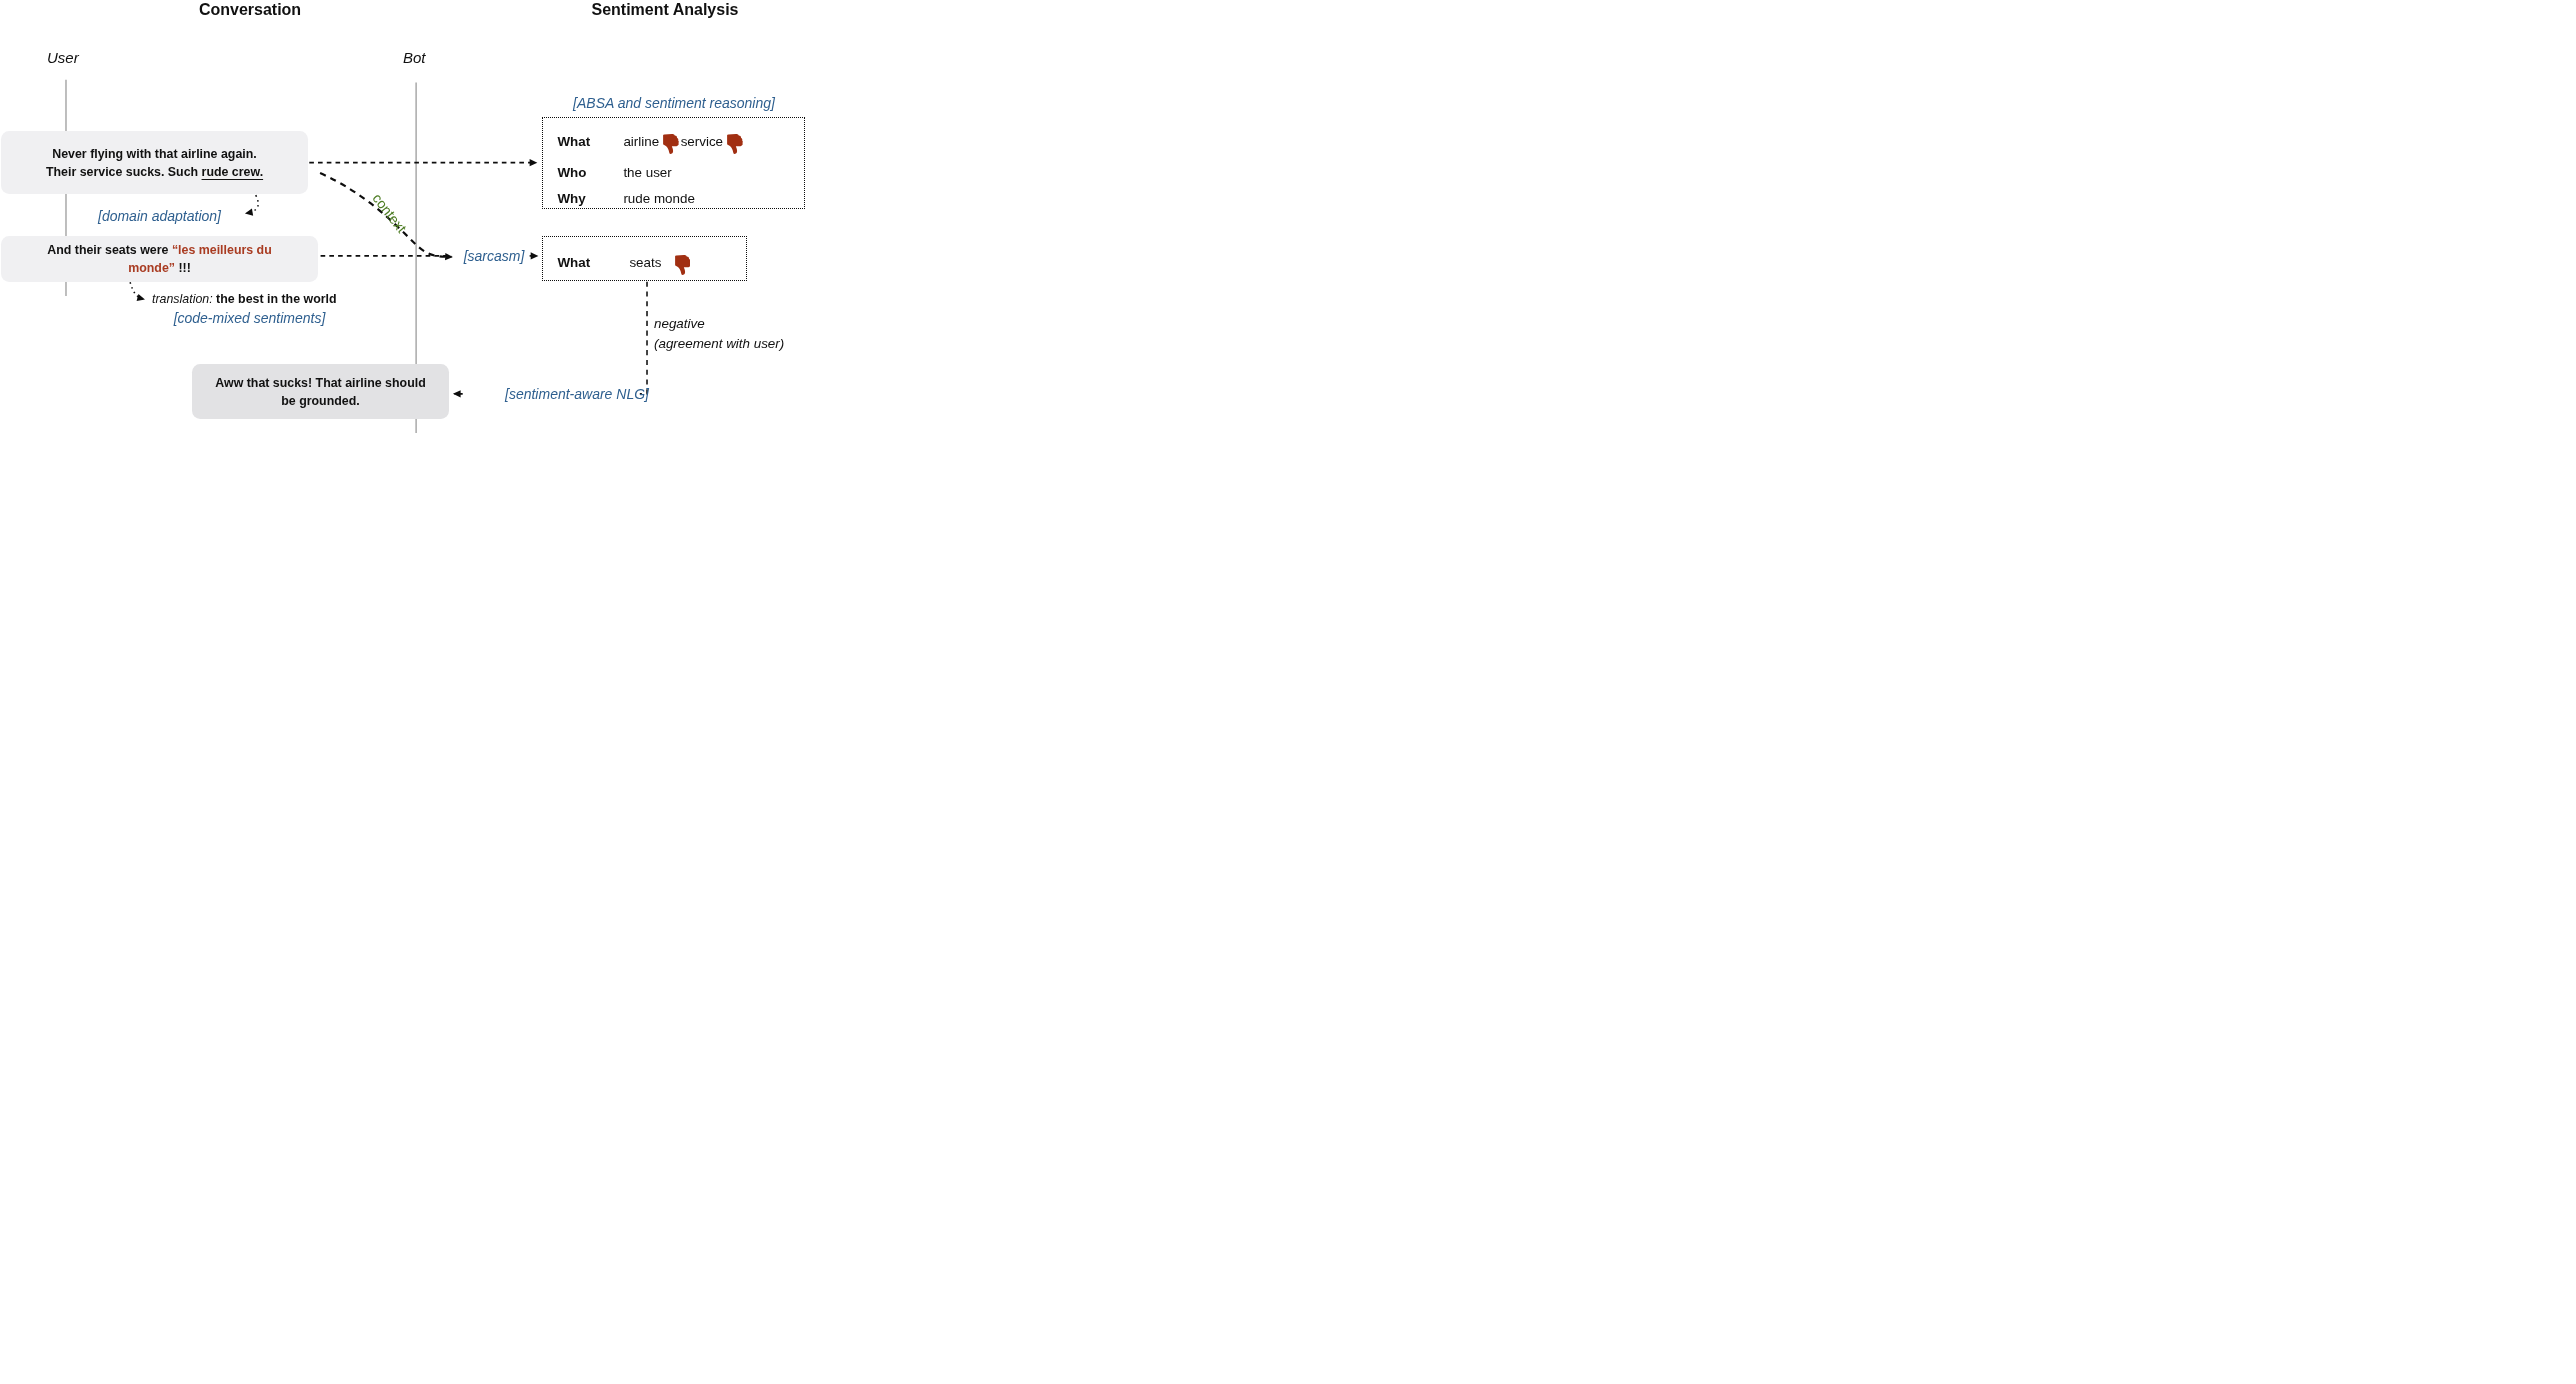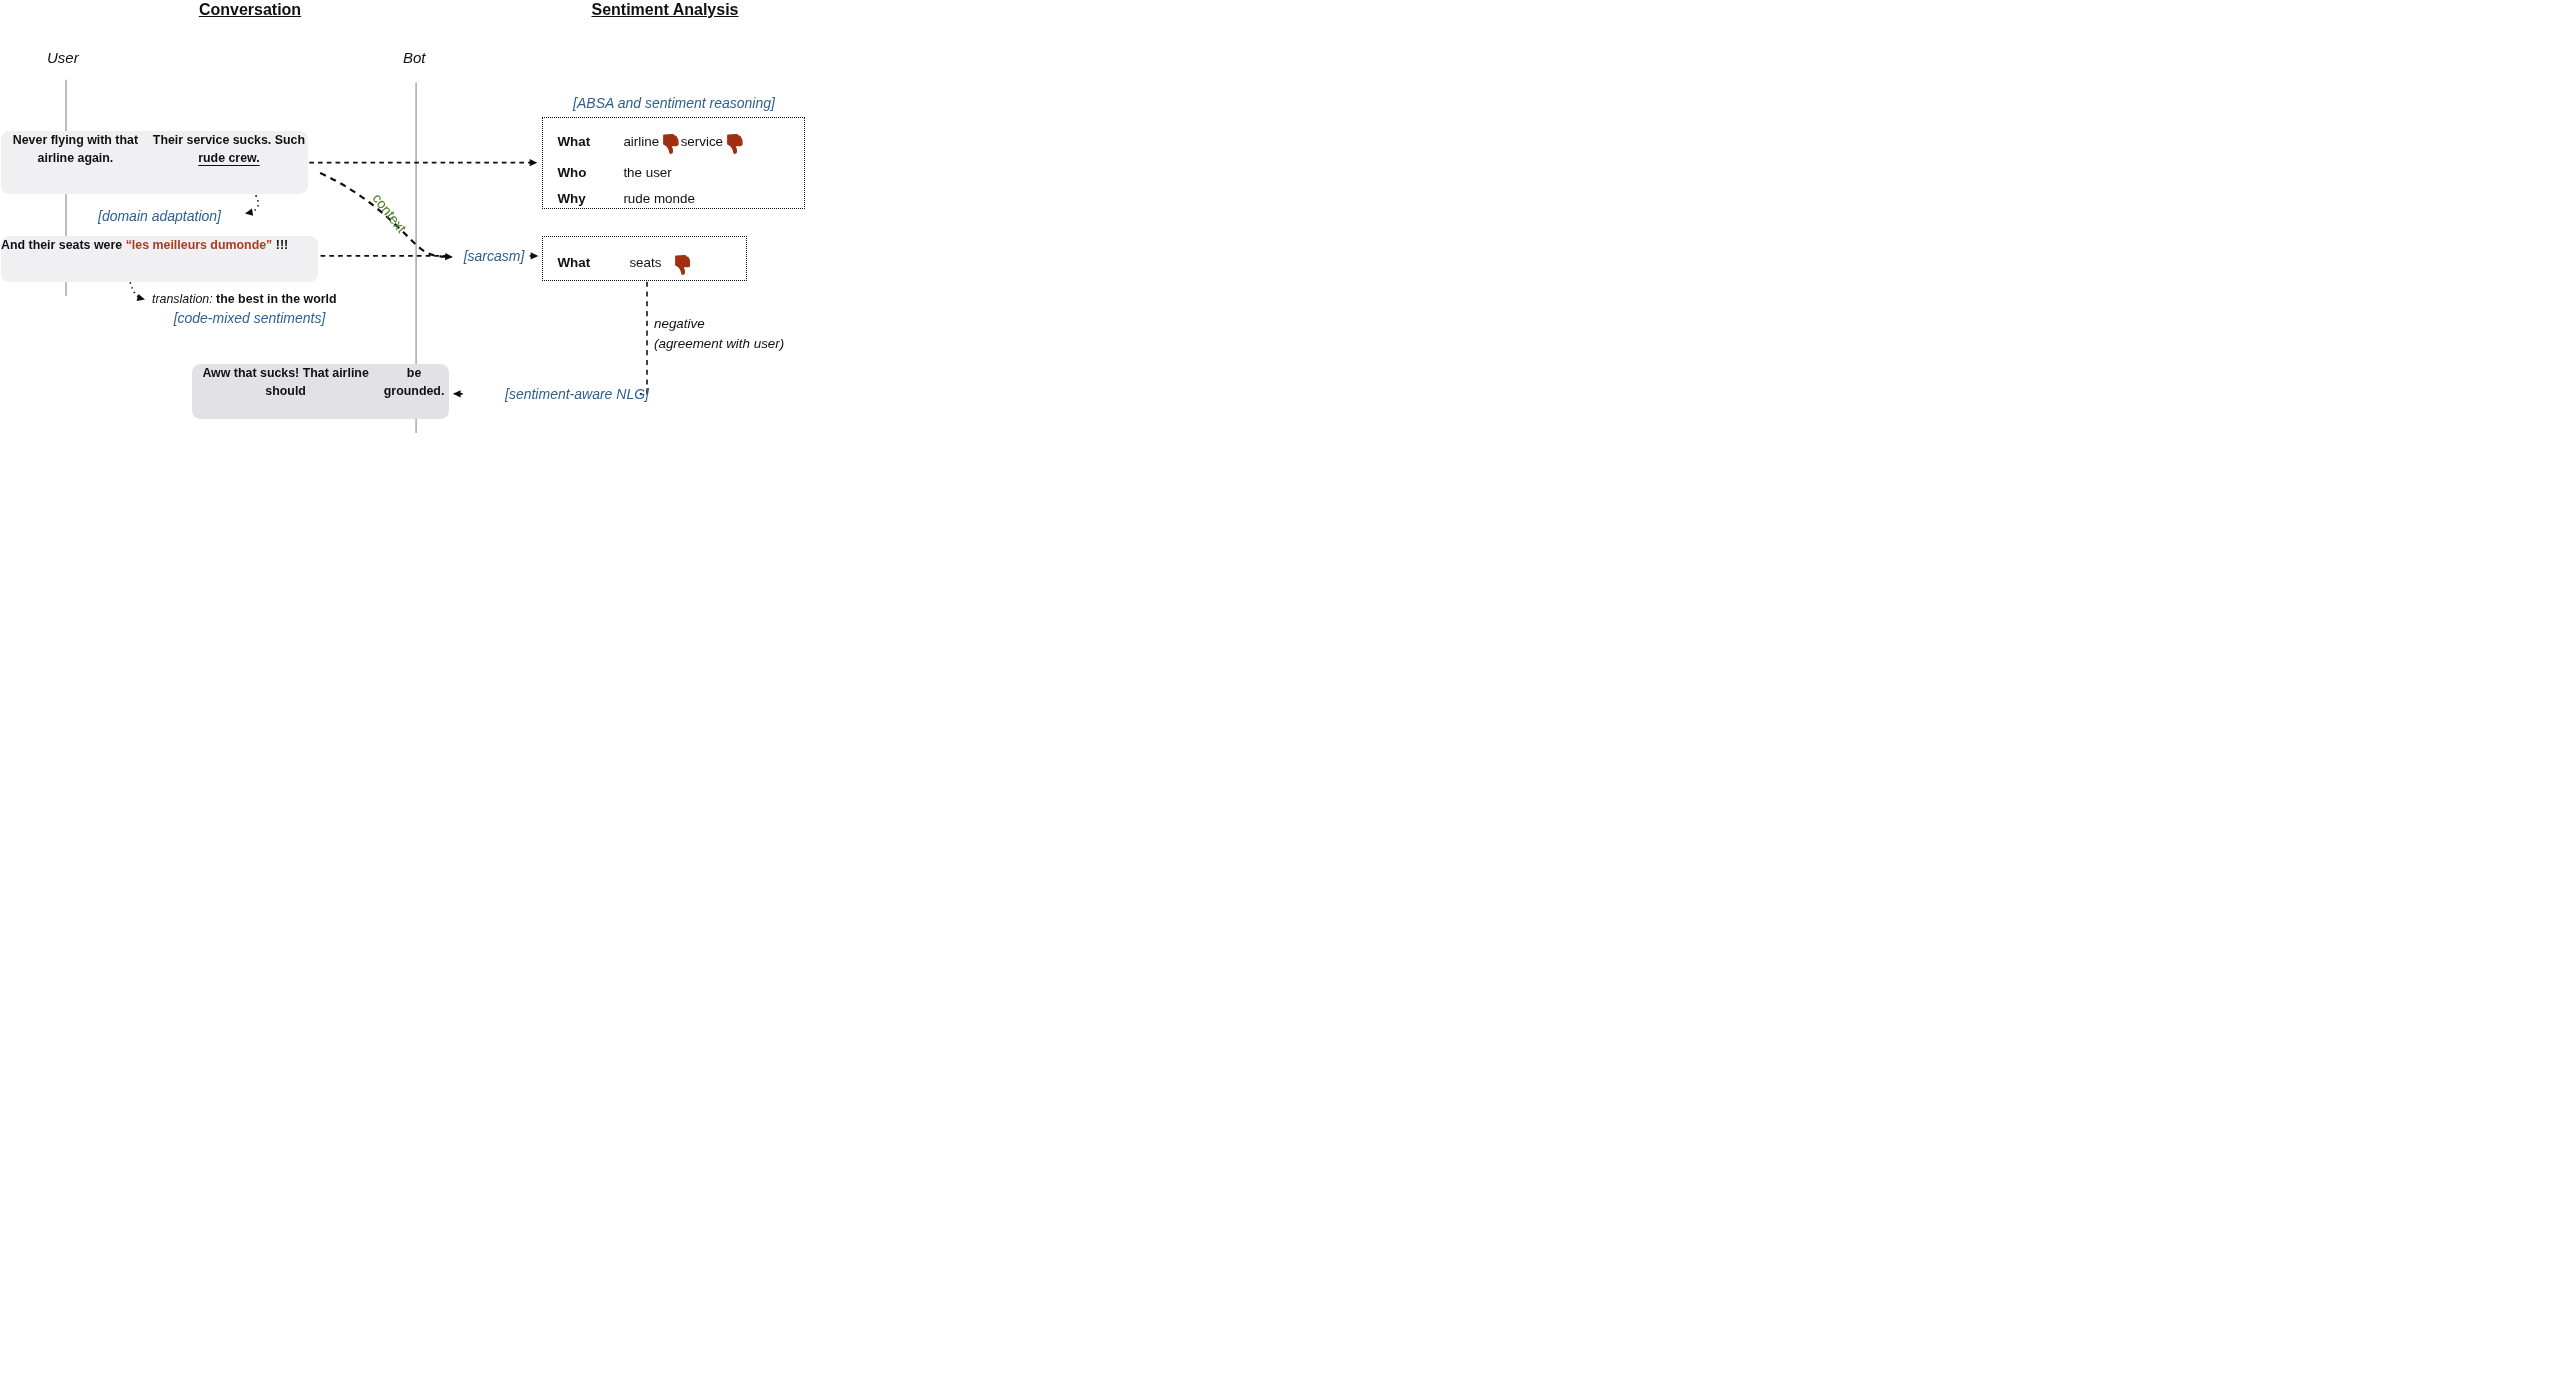--- a/index.html
+++ b/index.html
@@ -13,24 +13,24 @@
     --ink:#111111;
   }
   html,body{margin:0;padding:0;background:#ffffff;}
   #canvas{
     position:relative;width:808px;height:433px;overflow:hidden;
     font-family:"Liberation Sans","DejaVu Sans",sans-serif;color:var(--ink);
     background:#ffffff;
   }
   #wires{position:absolute;left:0;top:0;z-index:0;}
   .abs{position:absolute;z-index:1;}
-  .title{font-size:16px;font-weight:bold;text-align:center;width:258px;text-decoration:underline;}
+  .title{font-size:16px;font-weight:bold;text-align:center;width:258px;}
   .lane-label{font-size:15px;font-style:italic;}
   .bubble{
-    border-radius:8.2px;display:flex;
+    border-radius:8.2px;display:flex;flex-direction:column;justify-content:center;
     text-align:center;font-weight:bold;font-size:12.4px;line-height:18px;
   }
   .bubble-user{background:var(--bubble-user);}
   .bubble-bot{background:var(--bubble-bot);}
   .red{color:var(--code-red);}
   .u{text-decoration:underline;text-decoration-thickness:1.3px;text-underline-offset:2.6px;}
   .blue-label{color:var(--annotation-blue);font-style:italic;font-size:14px;text-align:center;white-space:nowrap;}
   .dotted-box{border:1.5px dotted #0d0d0d;background:#ffffff;box-sizing:border-box;display:flex;flex-direction:column;justify-content:space-evenly;}
   .abox-row{display:flex;align-items:center;padding-left:14.4px;font-size:13.4px;margin-top:8px;}
   .abox-row .rlabel{font-weight:bold;width:66px;flex:0 0 auto;}

